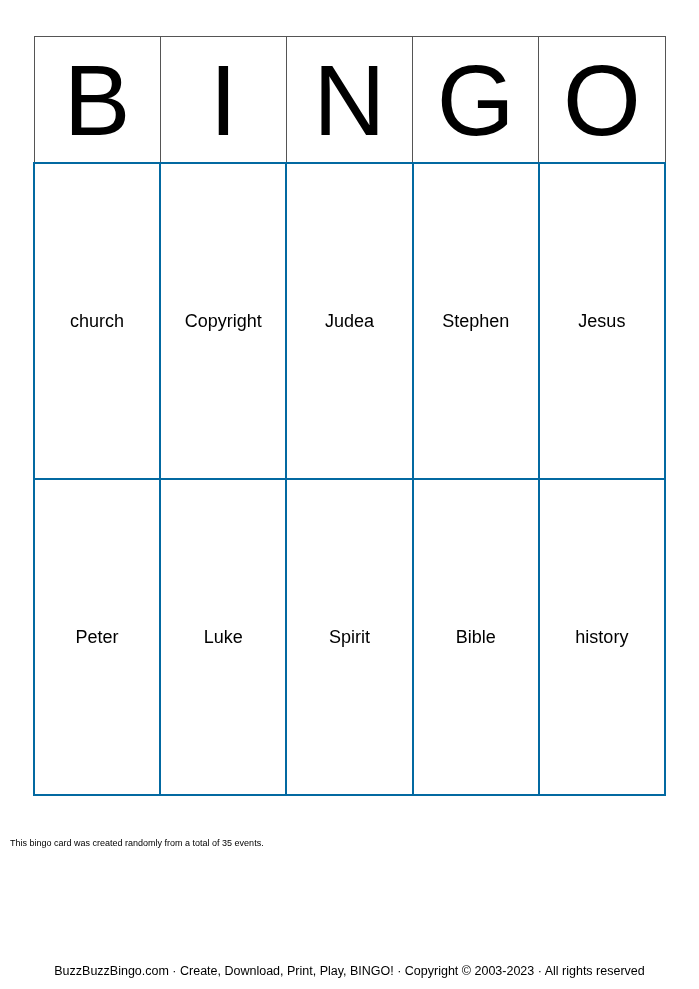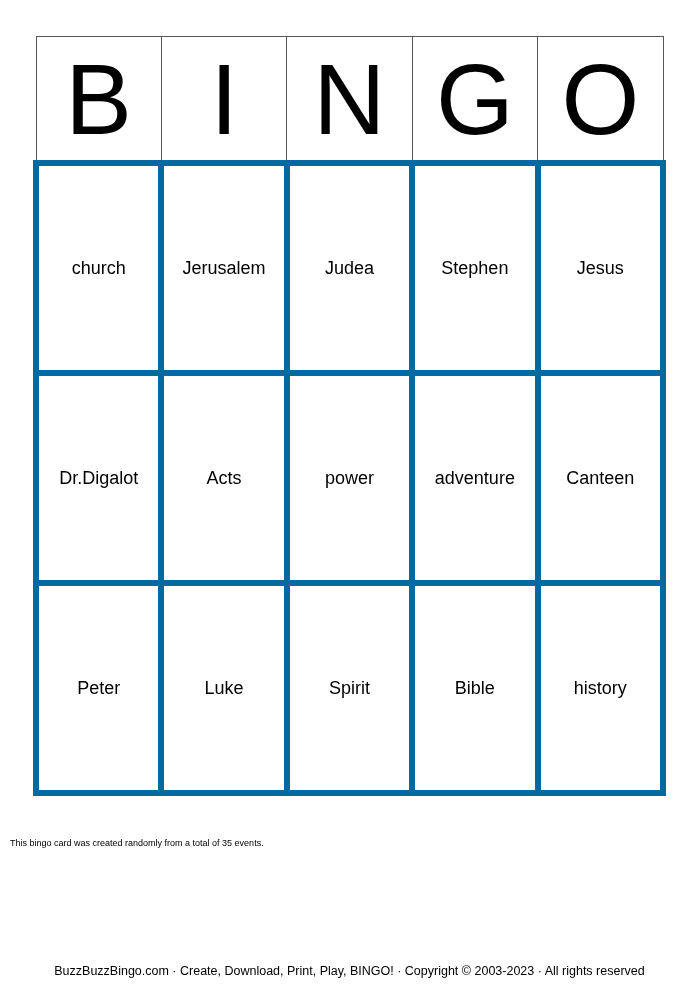--- a/index.html
+++ b/index.html
@@ -18,21 +18,21 @@
     .card {
       position: absolute;
       left: 33px;
       top: 36px;
       width: 633px;
       height: 760px;
       border-collapse: collapse;
       table-layout: fixed;
     }
     .card td {
-      border: 6px solid #0369a1;
+      border: 2px solid #0369a1;
       text-align: center;
       vertical-align: middle;
       width: 126.6px;
       height: 126.6px;
       padding: 0 2px;
       box-sizing: border-box;
       font-size: 18px;
       line-height: 20px;
     }
     .card th {
@@ -73,31 +73,24 @@
       <th>B</th>
       <th>I</th>
       <th>N</th>
       <th>G</th>
       <th>O</th>
     </tr>
   </thead>
   <tbody>
     <tr>
       <td>church</td>
-      <td>Jerusalem</td>
+      <td>Copyright</td>
       <td>Judea</td>
       <td>Stephen</td>
       <td>Jesus</td>
-    </tr>
-    <tr>
-      <td>Dr.Digalot</td>
-      <td>Acts</td>
-      <td>power</td>
-      <td>adventure</td>
-      <td>Canteen</td>
     </tr>
     <tr>
       <td>Peter</td>
       <td>Luke</td>
       <td>Spirit</td>
       <td>Bible</td>
       <td>history</td>
     </tr>
   </tbody>
 </table>

